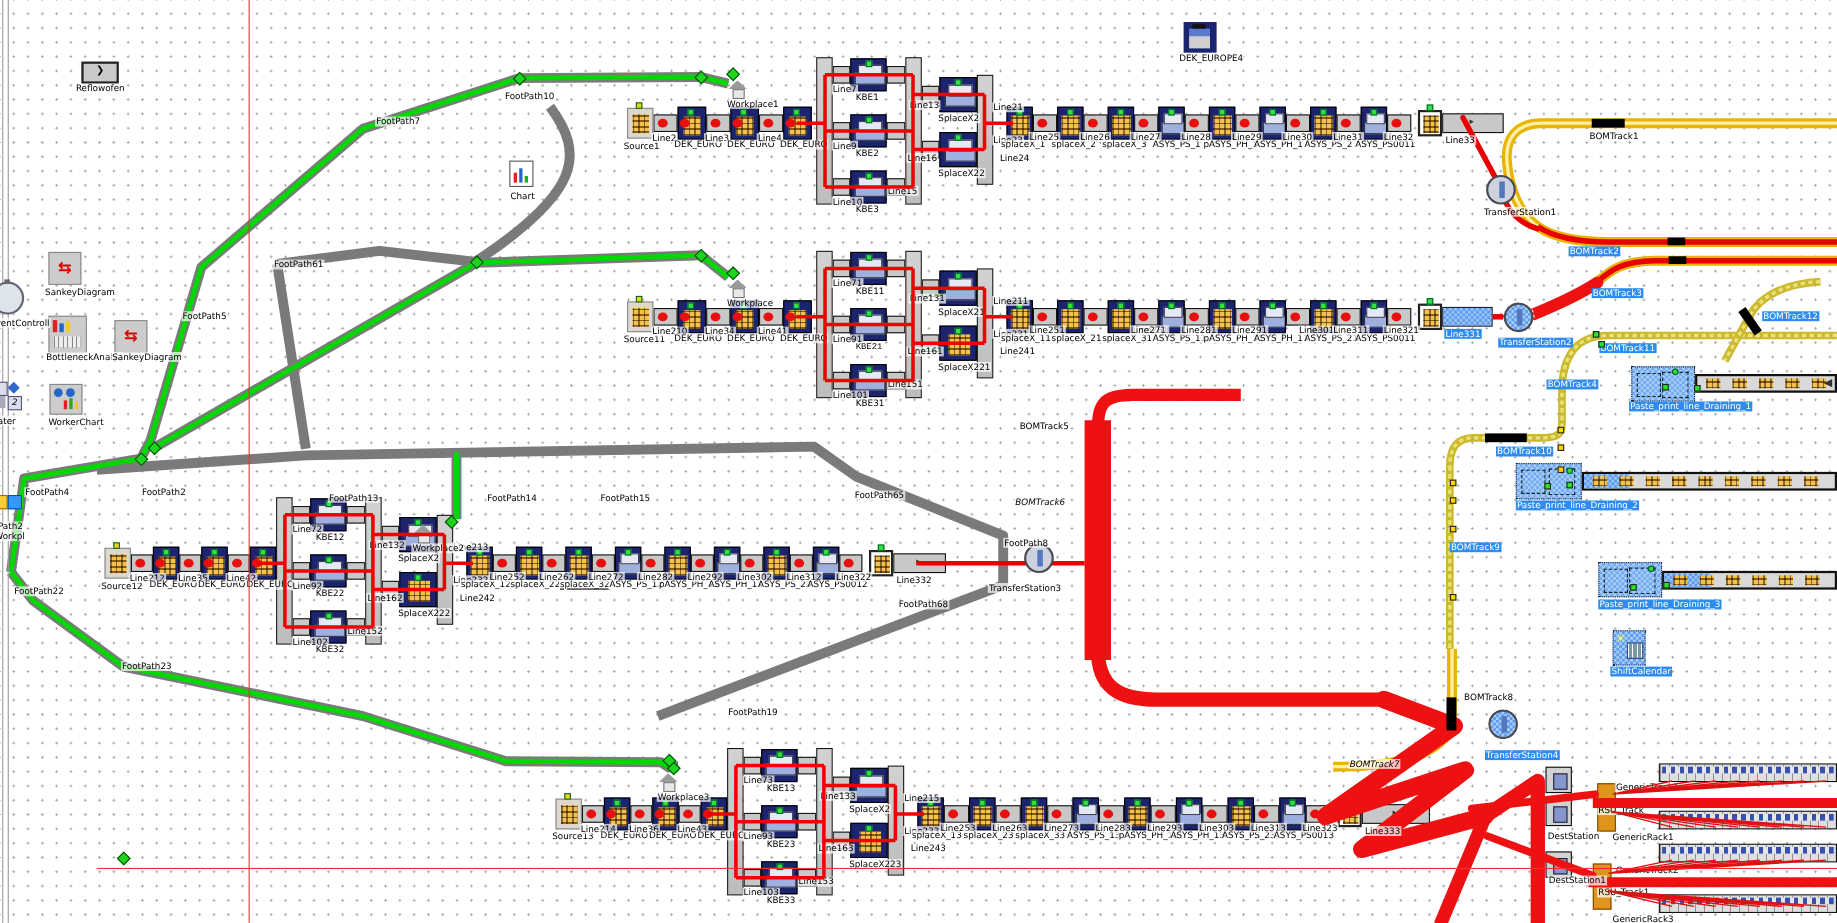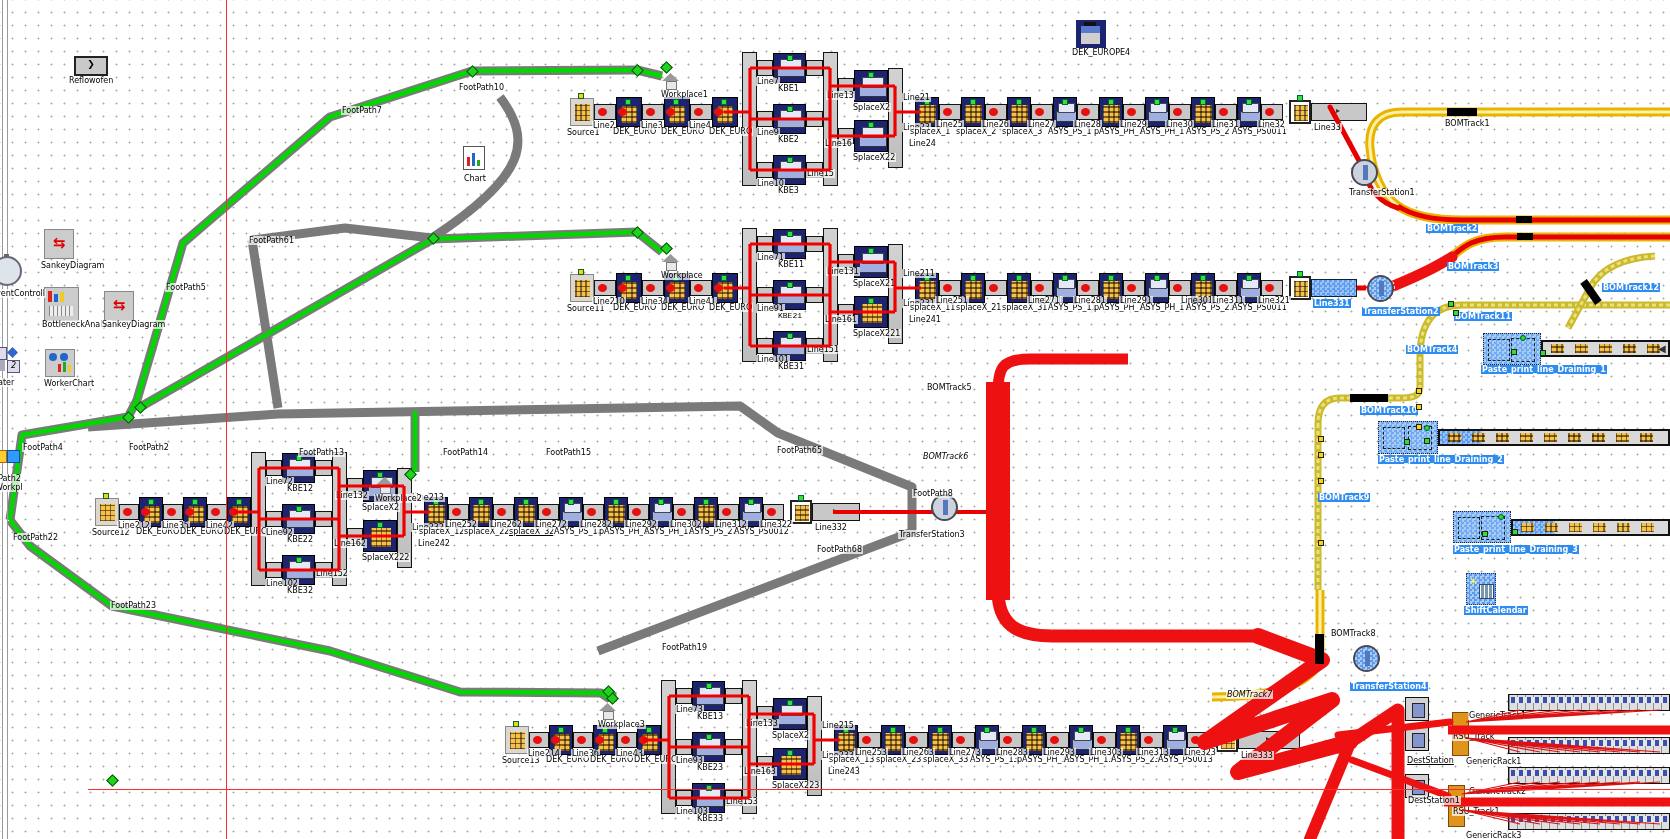--- a/index.html
+++ b/index.html
@@ -5,21 +5,21 @@
   html,body{margin:0;padding:0;background:#fff;}
   #stage{position:relative;width:1670px;height:839px;overflow:hidden;
     background-color:#ffffff;
     background-image:radial-gradient(circle,#a9a9a9 0.9px,transparent 1.1px);
     background-size:13px 13px;background-position:6px 6px;
     font-family:"DejaVu Sans",sans-serif;}
   .lbl{position:absolute;font-size:8px;line-height:9px;color:#000;white-space:nowrap;
     background:rgba(255,255,255,.72);padding:0 1px;z-index:22;}
   .lbl.z14{z-index:14;}
   .lbl.under{z-index:19;}
-  .lbl.sel{background:#2e8cf0;color:#fff;font-weight:bold;}
+  .lbl.sel{background:#2e8cf0;color:#fff;}
   .conv{position:absolute;background:#c8c8c8;border:1px solid #141414;box-sizing:border-box;z-index:10;}
   .conv.vert{background:linear-gradient(#d2d2d2,#bdbdbd);}
   .conv.sel{background:repeating-conic-gradient(#5d9bef 0 25%,#9cc3f6 0 50%) 0 0/5px 5px;border-color:#123;}
   .arr{position:absolute;font-size:8px;color:#333;z-index:11;}
   .machine{position:absolute;background:#1c2470;border:1px solid #000;box-sizing:border-box;z-index:12;overflow:hidden;}
   .machine i{position:absolute;display:block;}
   .gold{background:repeating-linear-gradient(0deg,#8a5c12 0 1.5px,#f2c14e 1.5px 5px),repeating-linear-gradient(90deg,rgba(0,0,0,.45) 0 1.5px,transparent 1.5px 5px);background-blend-mode:multiply;}
   .steel1{background:#9fb0e0;border:1px solid #333;}
   .steel2{background:#e4e9f5;border:1px solid #445;}
   .gdot{position:absolute;width:4px;height:4px;background:#35e03a;border:1px solid #063;z-index:13;}
@@ -842,21 +842,21 @@
     <div class="lbl under" style="left: 1465px; top: 831px;">GenericRack3</div>
     <div class="ssq" style="left: 1405px; top: 697px;">
       <i></i>
     </div>
     <div class="ssq" style="left: 1405px; top: 727px;">
       <i></i>
     </div>
     <div class="ssq" style="left: 1405px; top: 774px;">
       <i></i>
     </div>
-    <div class="lbl" style="left: 1406px; top: 756px; text-decoration: underline;">DestStation</div>
+    <div class="lbl" style="left: 1406px; top: 756px;">DestStation</div>
     <div class="lbl" style="left: 1407px; top: 796px;">DestStation1</div>
     <div class="icon-box" style="left: 74px; top: 56px;">
       <div style="width:30px;height:16px;background:#c9c9c9;border:2px solid #222;text-align:center;font-size:9px;line-height:13px;">❯</div>
     </div>
     <div class="lbl" style="left: 68px; top: 76px;">Reflowofen</div>
     <div class="icon-box" style="left: 463px; top: 146px;">
       <div style="width:20px;height:22px;background:#fff;border:1px solid #555;position:relative">
         <i style="position:absolute;left:3px;bottom:3px;width:3px;height:9px;background:#d22;display:block"></i>
         <i style="position:absolute;left:8px;bottom:3px;width:3px;height:13px;background:#26c;display:block"></i>
         <i style="position:absolute;left:13px;bottom:3px;width:3px;height:6px;background:#2a2;display:block"></i>

